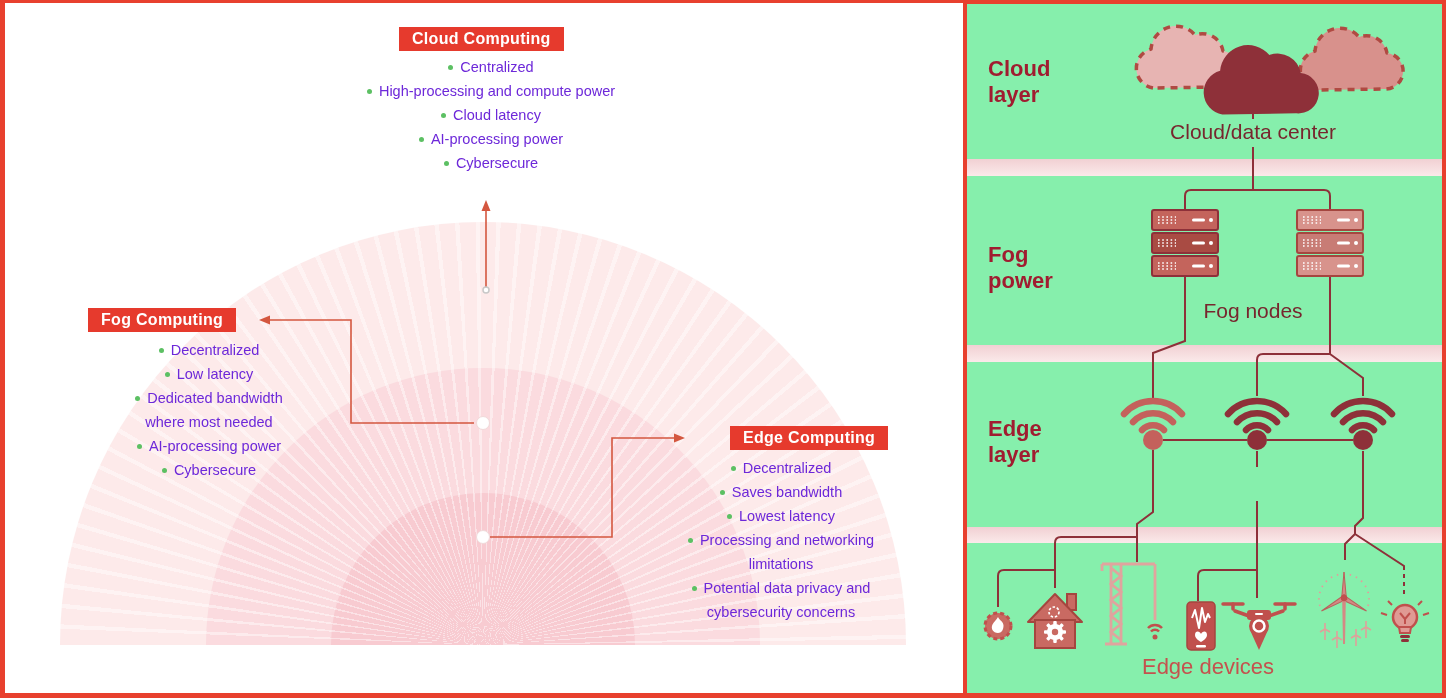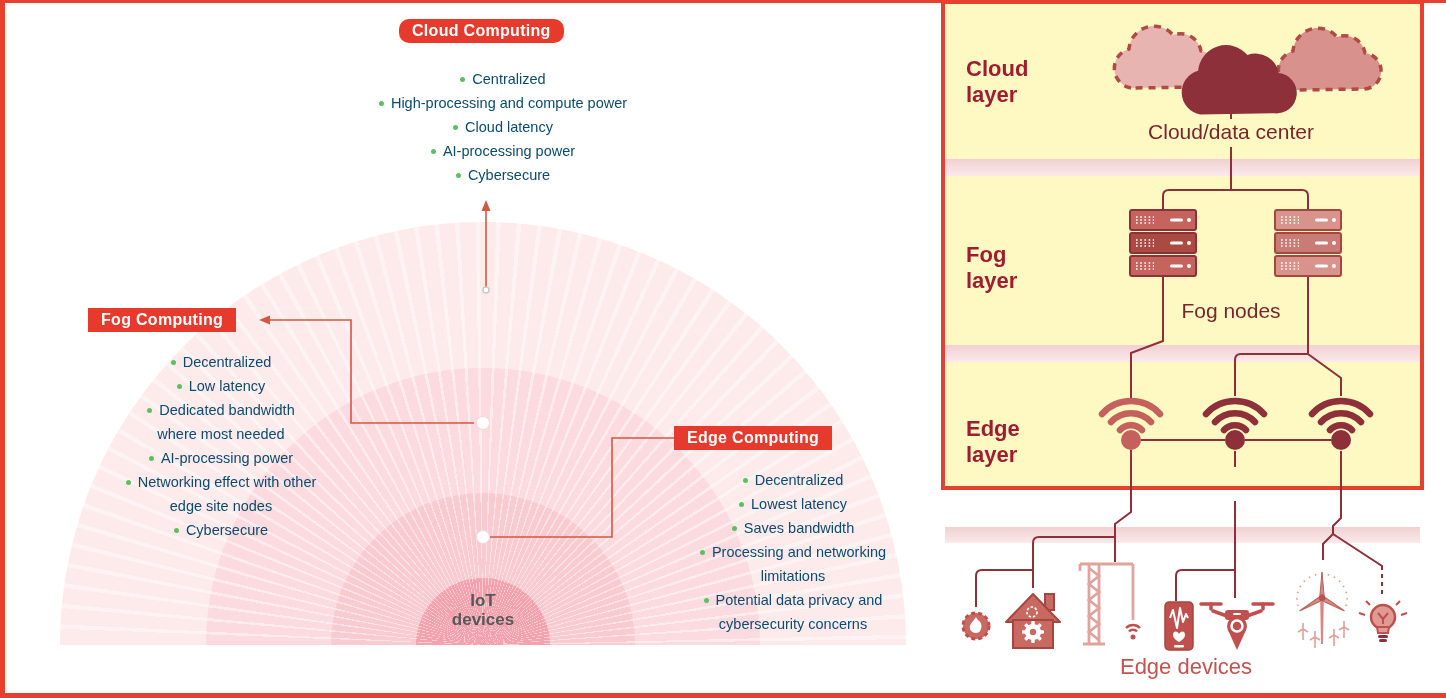--- a/index.html
+++ b/index.html
@@ -17,36 +17,36 @@
   #ring1{left:60px;top:222px;width:846px;height:423px;background-color:#fdeaea;}
   #ring2{left:206px;top:368px;width:554px;height:277px;background-color:#fbdbdf;}
   #ring3{left:331px;top:493px;width:304px;height:152px;background-color:#f8cbd1;}
   #ring4{left:416px;top:578px;width:134px;height:67px;background-color:#f4a3ae;}
   .iot-label{position:absolute;left:0;top:13px;width:100%;text-align:center;
              font-size:17px;font-weight:bold;color:#57585a;line-height:19px;white-space:pre-line;}
 
   
   .feat-title{position:absolute;background:#e63a2d;color:#fff;font-weight:bold;
               font-size:16px;line-height:18px;padding:3px 13px;white-space:nowrap;letter-spacing:.3px;z-index:4;}
-  #cloud-title{left:399px;top:19px;border-radius:10px;}
+  #cloud-title{left:399px;top:27px;}
   #fog-title{left:88px;top:308px;}
-  #edge-title{left:674px;top:426px;}
-  .flist{position:absolute;margin:16px;padding:0;list-style:none;text-align:center;
-         font-size:14.5px;line-height:24px;color:#0c4a6e;z-index:4;}
+  #edge-title{left:730px;top:426px;}
+  .flist{position:absolute;margin:4px;padding:0;list-style:none;text-align:center;
+         font-size:14.5px;line-height:24px;color:#6d28d9;z-index:4;}
   .flist li{white-space:pre-line;}
   .flist li::before{content:"";display:inline-block;width:5px;height:5px;border-radius:50%;
          background:#5cc063;margin-right:7px;vertical-align:2px;}
   #cloud-list{left:287px;top:51px;width:400px;}
   #fog-list{left:75px;top:334px;width:260px;}
   #edge-list{left:647px;top:452px;width:260px;}
 
   .left-art{position:absolute;left:0;top:0;z-index:3;pointer-events:none;}
 
   
-  .panel{position:absolute;left:941px;top:0;width:483px;height:490px;background:#fef9c3;
+  .panel{position:absolute;left:963px;top:0;width:483px;height:698px;background:#86efac;
          border:4px solid #e8402e;box-sizing:border-box;}
   .band{position:absolute;left:0;width:475px;height:17px;background:linear-gradient(#f1d0d3,#fbeaea);}
   #band1{top:155px;}#band2{top:341px;}#band3{top:523px;height:16px;}
   .layer-label{position:absolute;left:21px;width:96px;font-size:22px;font-weight:bold;
                color:#a01c30;line-height:26px;}
   #lab-cloud{top:52px;}#lab-fog{top:238px;}#lab-edge{top:412px;}
   .caption{position:absolute;font-size:21px;color:#77262e;text-align:center;}
   #cap-cloud{left:166px;top:116px;width:240px;}
   #cap-fog{left:166px;top:295px;width:240px;}
   #cap-edge{left:170px;top:470px;width:240px;}
@@ -54,24 +54,20 @@
   .panel-art{position:absolute;left:0;top:0;}
 </style>
 </head>
 <body>
 
 <div class="stage">
 
   <div class="ring" id="ring1"></div>
   <div class="ring" id="ring2"></div>
   <div class="ring" id="ring3"></div>
-  <div class="ring" id="ring4">
-    <div class="iot-label">IoT
-devices</div>
-  </div>
 
   <svg class="left-art" width="963" height="698" viewBox="0 0 963 698">
     <g fill="none" stroke="#d4573f" stroke-width="1.6">
       <path d="M486,288 V209"></path>
       <path d="M268,320 H351 V423 H474"></path>
       <path d="M490,537 H612 V438 H676"></path>
     </g>
     <g fill="#d4573f" stroke="none">
       <polygon points="486,200 481.5,211 490.5,211"></polygon>
       <polygon points="259,320 270,315.5 270,324.5"></polygon>
@@ -91,30 +87,28 @@
     <li>Cybersecure</li>
   </ul>
 
   <div class="feat-title" id="fog-title">Fog Computing</div>
   <ul class="flist" id="fog-list">
     <li>Decentralized</li>
     <li>Low latency</li>
     <li>Dedicated bandwidth
 where most needed</li>
     <li>AI-processing power</li>
-    <li>Networking effect with other
-edge site nodes</li>
     <li>Cybersecure</li>
   </ul>
 
   <div class="feat-title" id="edge-title">Edge Computing</div>
   <ul class="flist" id="edge-list">
     <li>Decentralized</li>
+    <li>Saves bandwidth</li>
     <li>Lowest latency</li>
-    <li>Saves bandwidth</li>
     <li>Processing and networking
 limitations</li>
     <li>Potential data privacy and
 cybersecurity concerns</li>
   </ul>
 
   <div class="panel">
     <div class="band" id="band1"></div>
     <div class="band" id="band2"></div>
     <div class="band" id="band3"></div>
@@ -272,21 +266,21 @@
         </g>
         <circle cy="-5" r="12" fill="#e09a94" stroke="#c0504d" stroke-width="2.5"></circle>
         <path d="M-6,5 L6,5 L5,11 L-5,11 Z" fill="#e09a94" stroke="#c0504d" stroke-width="2"></path>
         <path d="M0,2 V-3 M0,-3 L-5,-9 M0,-3 L5,-9" stroke="#c0504d" stroke-width="2" fill="none"></path>
         <rect x="-5" y="13" width="10" height="3" rx="1.5" fill="#8e3039"></rect>
         <rect x="-4" y="17" width="8" height="3" rx="1.5" fill="#8e3039"></rect>
       </g>
     </svg>
 
     <div class="layer-label" id="lab-cloud">Cloud layer</div>
-    <div class="layer-label" id="lab-fog">Fog layer</div>
+    <div class="layer-label" id="lab-fog">Fog power</div>
     <div class="layer-label" id="lab-edge">Edge layer</div>
     <div class="caption" id="cap-cloud">Cloud/data center</div>
     <div class="caption" id="cap-fog">Fog nodes</div>
     <div class="caption" id="cap-devices">Edge devices</div>
   </div>
 
   <div class="b-top"></div>
   <div class="b-left"></div>
   <div class="b-bottom"></div>
 </div>

